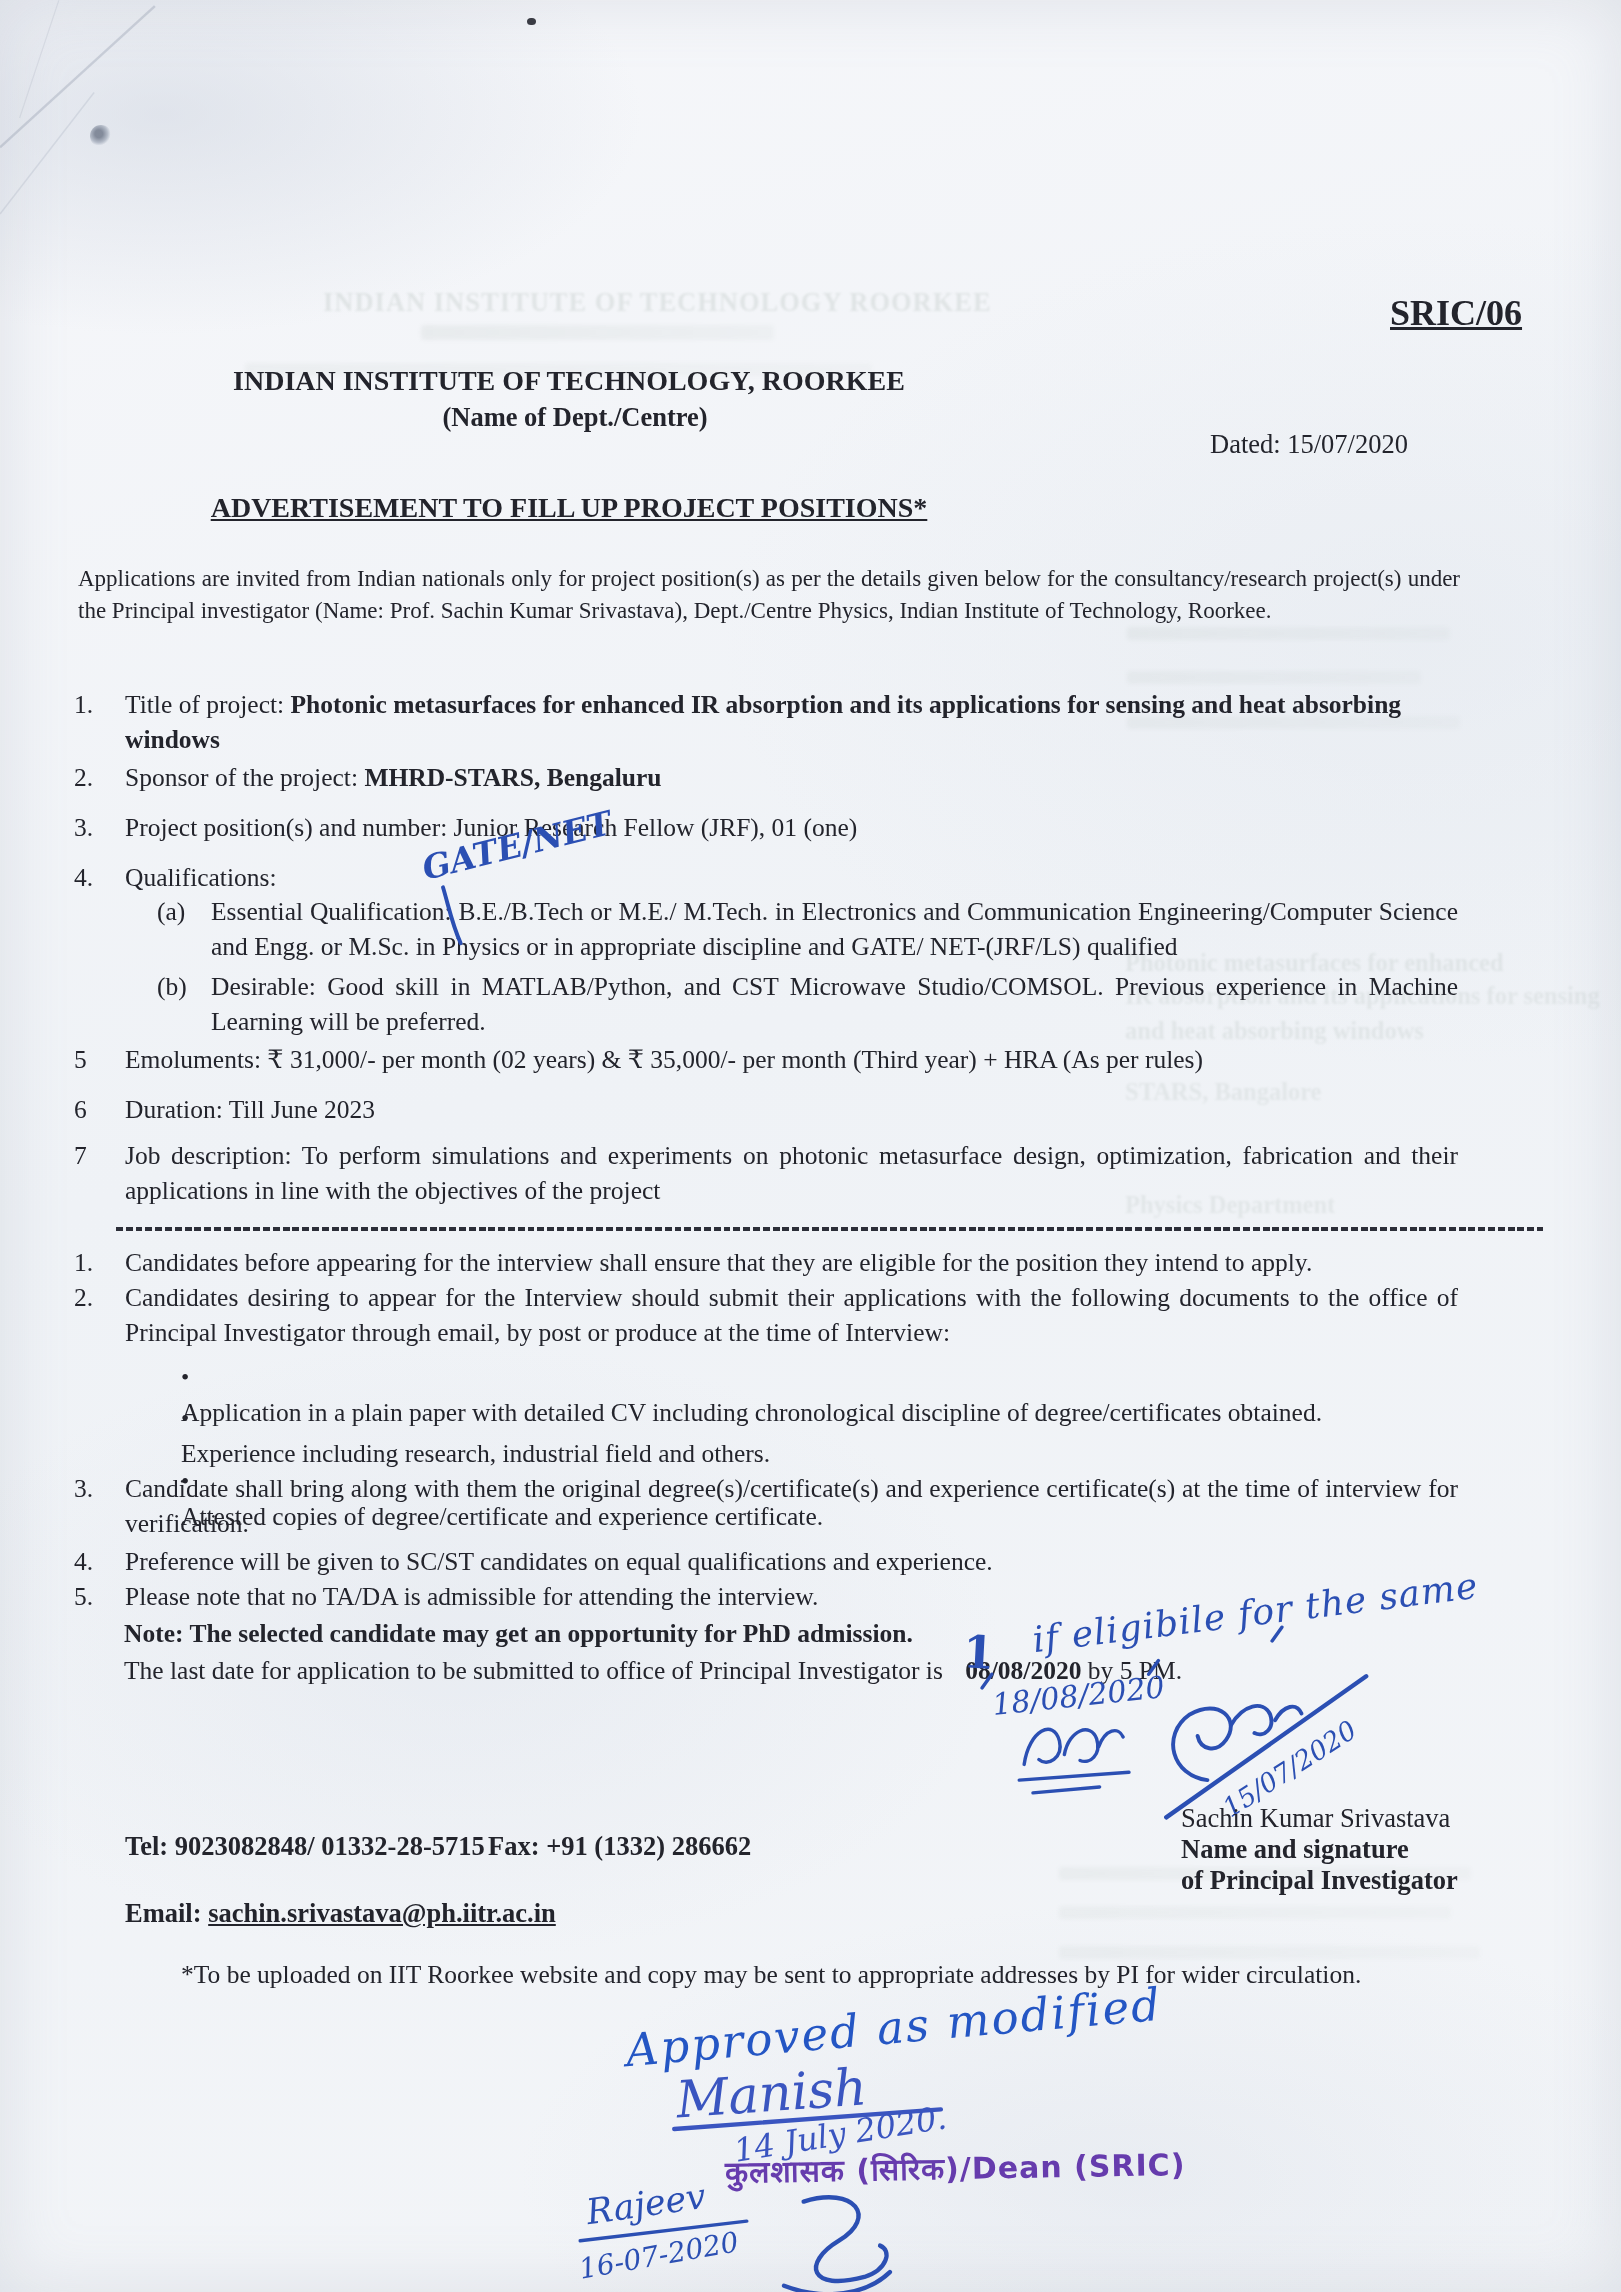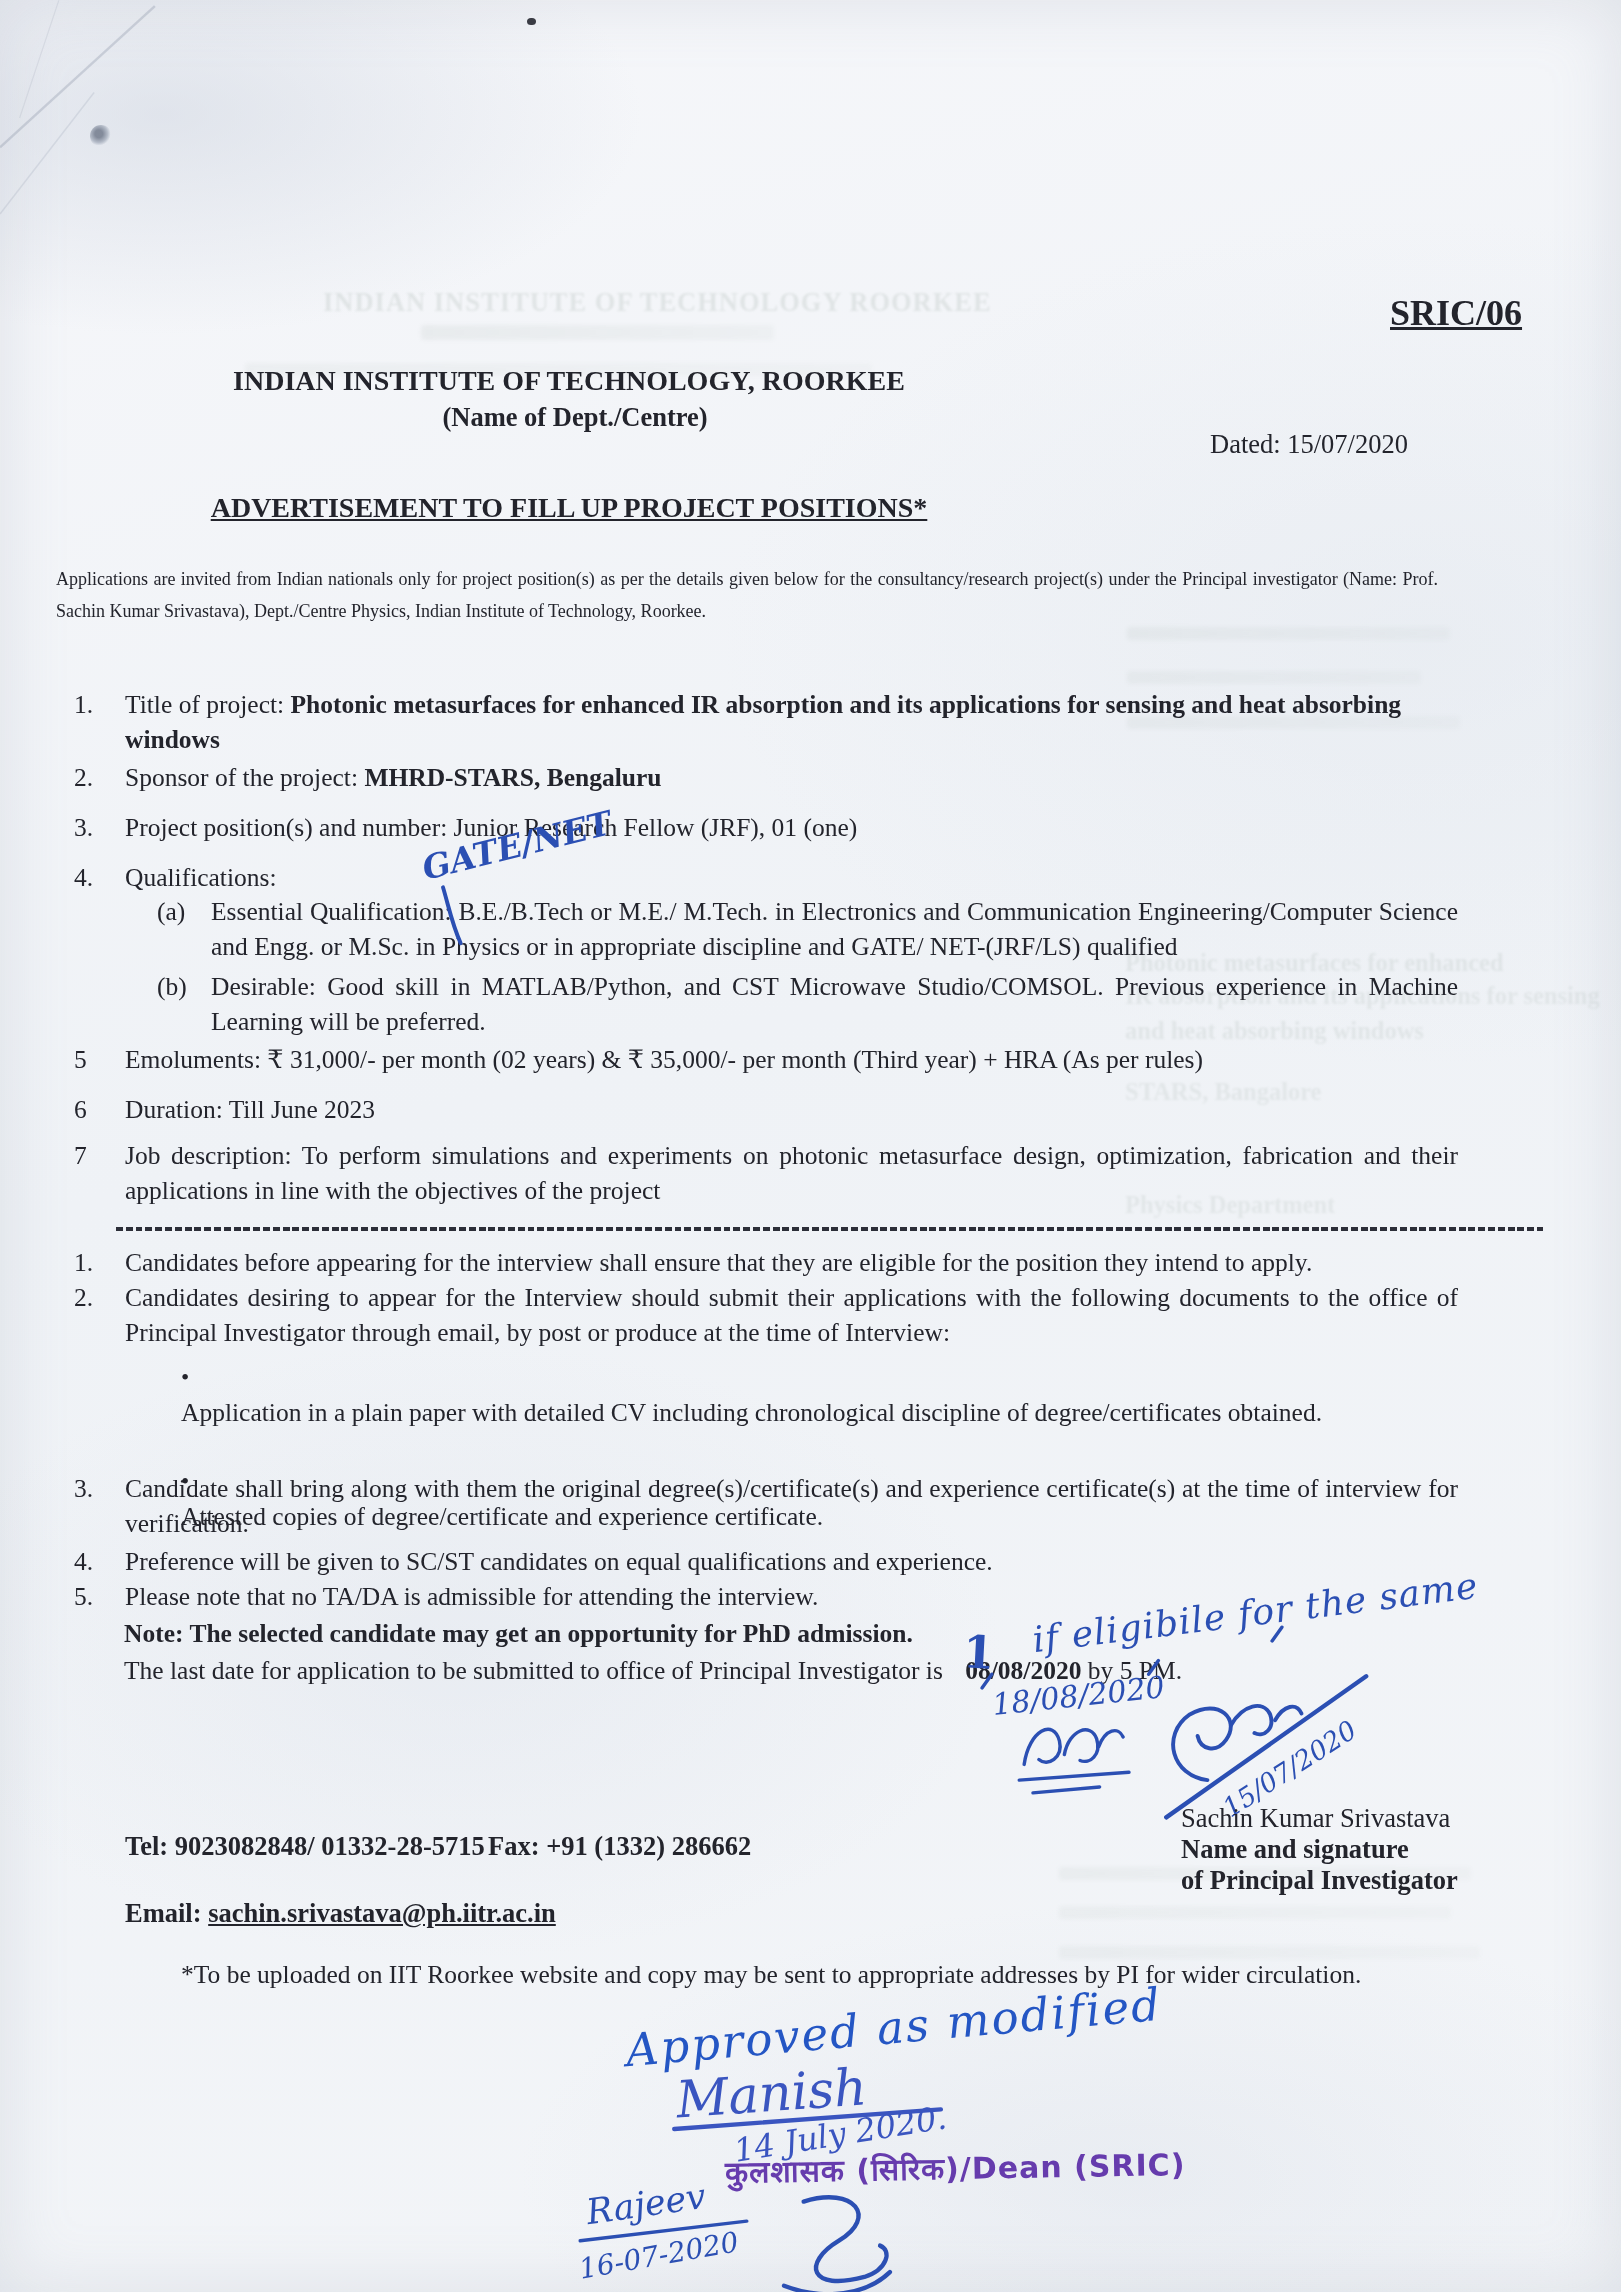--- a/index.html
+++ b/index.html
@@ -57,21 +57,21 @@
   <div class="abs gbar" style="left:1059px;top:1867px;width:412px;height:12.7px;opacity:.08;"></div>
   <div class="abs gbar" style="left:1059px;top:1906px;width:392px;height:12.7px;opacity:.07;"></div>
   <div class="abs gbar" style="left:1059px;top:1946px;width:421px;height:12.7px;opacity:.07;"></div>
 
   <div class="abs b u" style="left:1390px;top:292px;font-size:36px;">SRIC/06</div>
   <div class="abs b" style="left:74px;top:365px;width:990px;text-align:center;font-size:28px;">INDIAN INSTITUTE OF TECHNOLOGY, ROORKEE</div>
   <div class="abs b" style="left:80px;top:402px;width:990px;text-align:center;font-size:26.5px;">(Name of Dept./Centre)</div>
   <div class="abs" style="left:1210px;top:429px;font-size:26.5px;">Dated: 15/07/2020</div>
   <div class="abs b u" style="left:74px;top:492px;width:990px;text-align:center;font-size:28px;">ADVERTISEMENT TO FILL UP PROJECT POSITIONS*</div>
 
-  <div class="abs jt" style="left:56px;top:563px;width:1382px;font-size:18px;line-height:32px;">Applications are invited from Indian nationals only for project position(s) as per the details given below for the consultancy/research project(s) under the Principal investigator (Name: Prof. Sachin Kumar Srivastava), Dept./Centre Physics, Indian Institute of Technology, Roorkee.</div>
+  <div class="abs jt" style="left:78px;top:563px;width:1382px;font-size:23px;line-height:32px;">Applications are invited from Indian nationals only for project position(s) as per the details given below for the consultancy/research project(s) under the Principal investigator (Name: Prof. Sachin Kumar Srivastava), Dept./Centre Physics, Indian Institute of Technology, Roorkee.</div>
 
   <div class="item ln" style="top:687px;">
     <span class="num">1.</span>
     <div class="txt"><span>Title of project: </span><span class="b">Photonic metasurfaces for enhanced IR absorption and its applications for sensing and heat absorbing windows</span></div>
   </div>
   <div class="item ln" style="top:760px;">
     <span class="num">2.</span>
     <div class="txt"><span>Sponsor of the project: </span><span class="b">MHRD-STARS, Bengaluru</span></div>
   </div>
   <div class="item ln" style="top:810px;">
@@ -109,20 +109,24 @@
     <span class="num">1.</span>
     <div class="txt">Candidates before appearing for the interview shall ensure that they are eligible for the position they intend to apply.</div>
   </div>
   <div class="item ln jt" style="top:1280px;">
     <span class="num">2.</span>
     <div class="txt">Candidates desiring to appear for the Interview should submit their applications with the following documents to the office of Principal Investigator through email, by post or produce at the time of Interview:</div>
   </div>
   <div class="item bul ln" style="top:1359px;">
     <span class="num"></span>
     <div class="txt">Application in a plain paper with detailed CV including chronological discipline of degree/certificates obtained.</div>
+  </div>
+  <div class="item bul ln" style="top:1400px;">
+    <span class="num"></span>
+    <div class="txt">Experience including research, industrial field and others.</div>
   </div>
   <div class="item bul ln" style="top:1437px;margin-top:26px;">
     <span class="num"></span>
     <div class="txt">Attested copies of degree/certificate and experience certificate.</div>
   </div>
   <div class="item ln jt" style="top:1471px;">
     <span class="num">3.</span>
     <div class="txt">Candidate shall bring along with them the original degree(s)/certificate(s) and experience certificate(s) at the time of interview for verification.</div>
   </div>
   <div class="item ln" style="top:1544px;">

